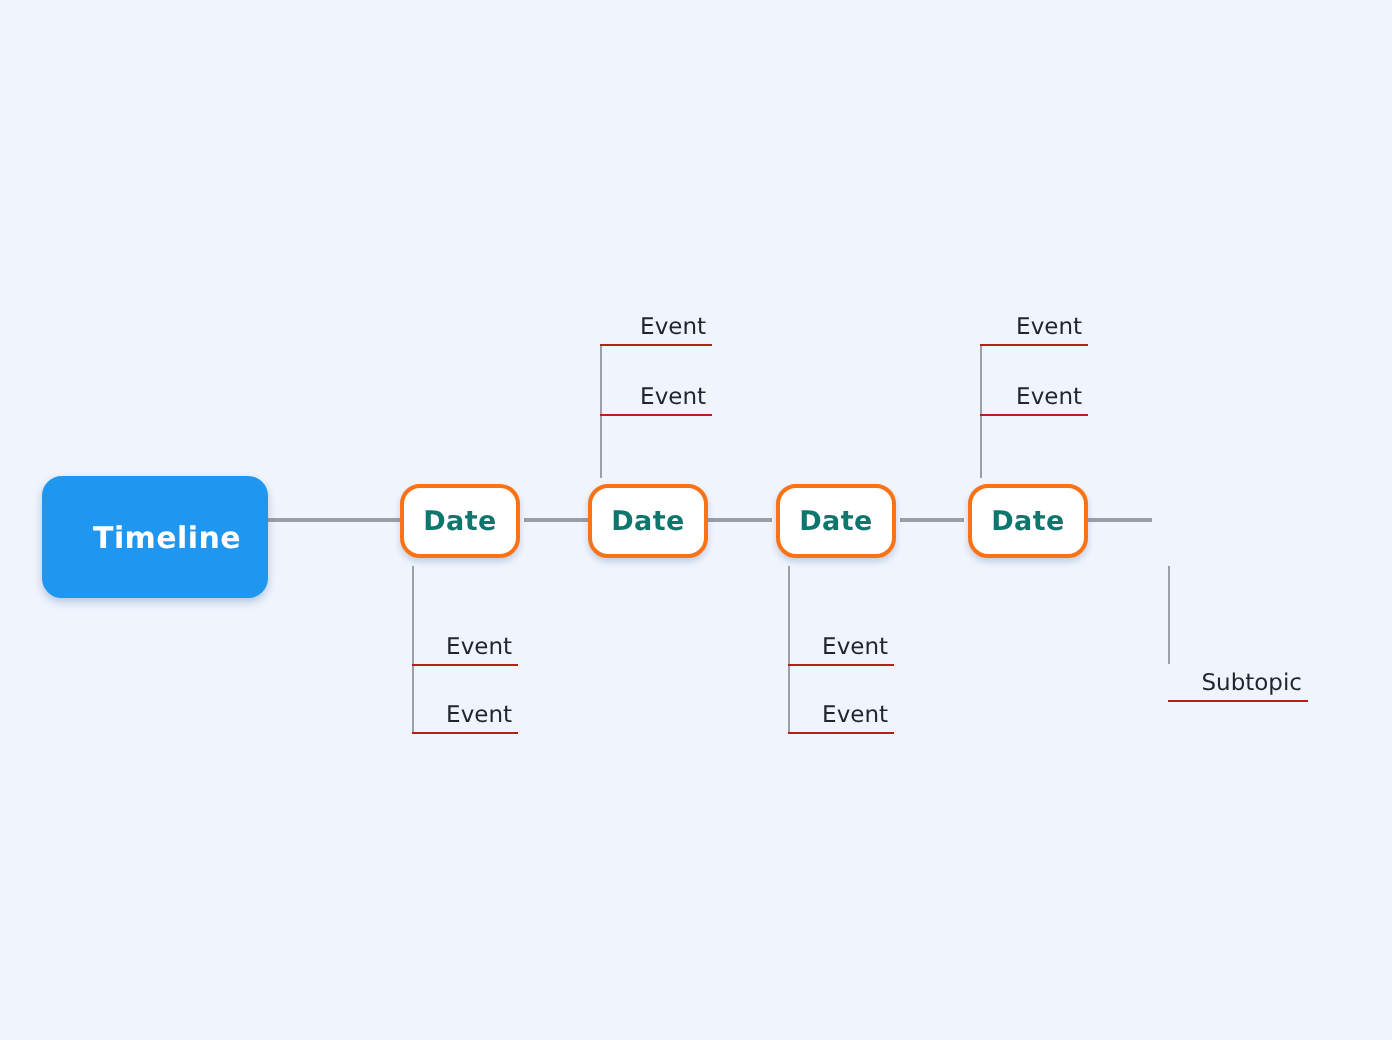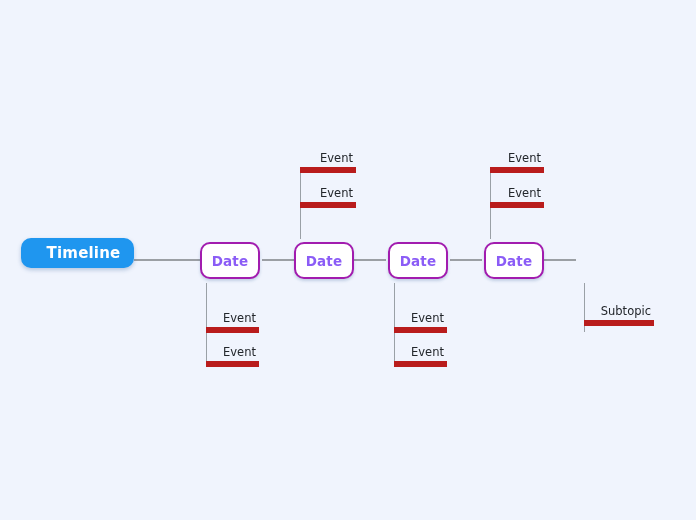--- a/index.html
+++ b/index.html
@@ -48,36 +48,36 @@
   }
   .node.root {
     background: #1f96ef;
     color: #ffffff;
     border: 2px solid #1f96ef;
     font-size: 15px;
     box-shadow: 0 2px 4px rgba(30,80,140,.28);
   }
   .node.branch {
     background: #ffffff;
-    color: #8b5cf6;
-    border: 2px solid #a21caf;
+    color: #0f766e;
+    border: 2px solid #f97316;
     font-size: 13.5px;
     box-shadow: 0 2px 3px rgba(30,80,140,.22);
   }
 
   
   .leaf {
     position: absolute;
     box-sizing: border-box;
     display: flex;
     align-items: flex-end;
     justify-content: flex-end;
     padding-right: 3px;
     padding-bottom: 2px;
-    border-bottom: 6px solid #b91c1c;
+    border-bottom: 1px solid #b91c1c;
     color: #22262b;
     font-size: 11.5px;
     font-weight: normal;
     white-space: nowrap;
     z-index: 4;
   }
 </style>
 </head>
 <body>
 
@@ -92,21 +92,21 @@
   <div class="line v" style="left:206px; top:283px; height:83px;"></div>
 
   <div class="line v" style="left:300px; top:172px; height:67px;"></div>
 
   <div class="line v" style="left:394px; top:283px; height:83px;"></div>
 
   <div class="line v" style="left:490px; top:172px; height:67px;"></div>
 
   <div class="line v" style="left:584px; top:283px; height:49px;"></div>
 
-  <div class="node root" style="left:21px; top:238px; width:113px; height:30px;padding-left:12px;">
+  <div class="node root" style="left:21px; top:238px; width:113px; height:61px;padding-left:12px;">
     <span>Timeline</span>
   </div>
 
   <div class="node branch" style="left:200px; top:242px; width:60px; height:37px;">
     <span>Date</span>
   </div>
 
   <div class="node branch" style="left:294px; top:242px; width:60px; height:37px;">
     <span>Date</span>
   </div>
@@ -141,17 +141,17 @@
     <span>Event</span>
   </div>
 
   <div class="leaf" style="left:490px; top:153px; width:54px; height:20px;">
     <span>Event</span>
   </div>
   <div class="leaf" style="left:490px; top:188px; width:54px; height:20px;">
     <span>Event</span>
   </div>
 
-  <div class="leaf" style="left:584px; top:303px; width:70px; height:23px;">
+  <div class="leaf" style="left:584px; top:328px; width:70px; height:23px;">
     <span>Subtopic</span>
   </div>
 
 </div>
 
 </body></html>

